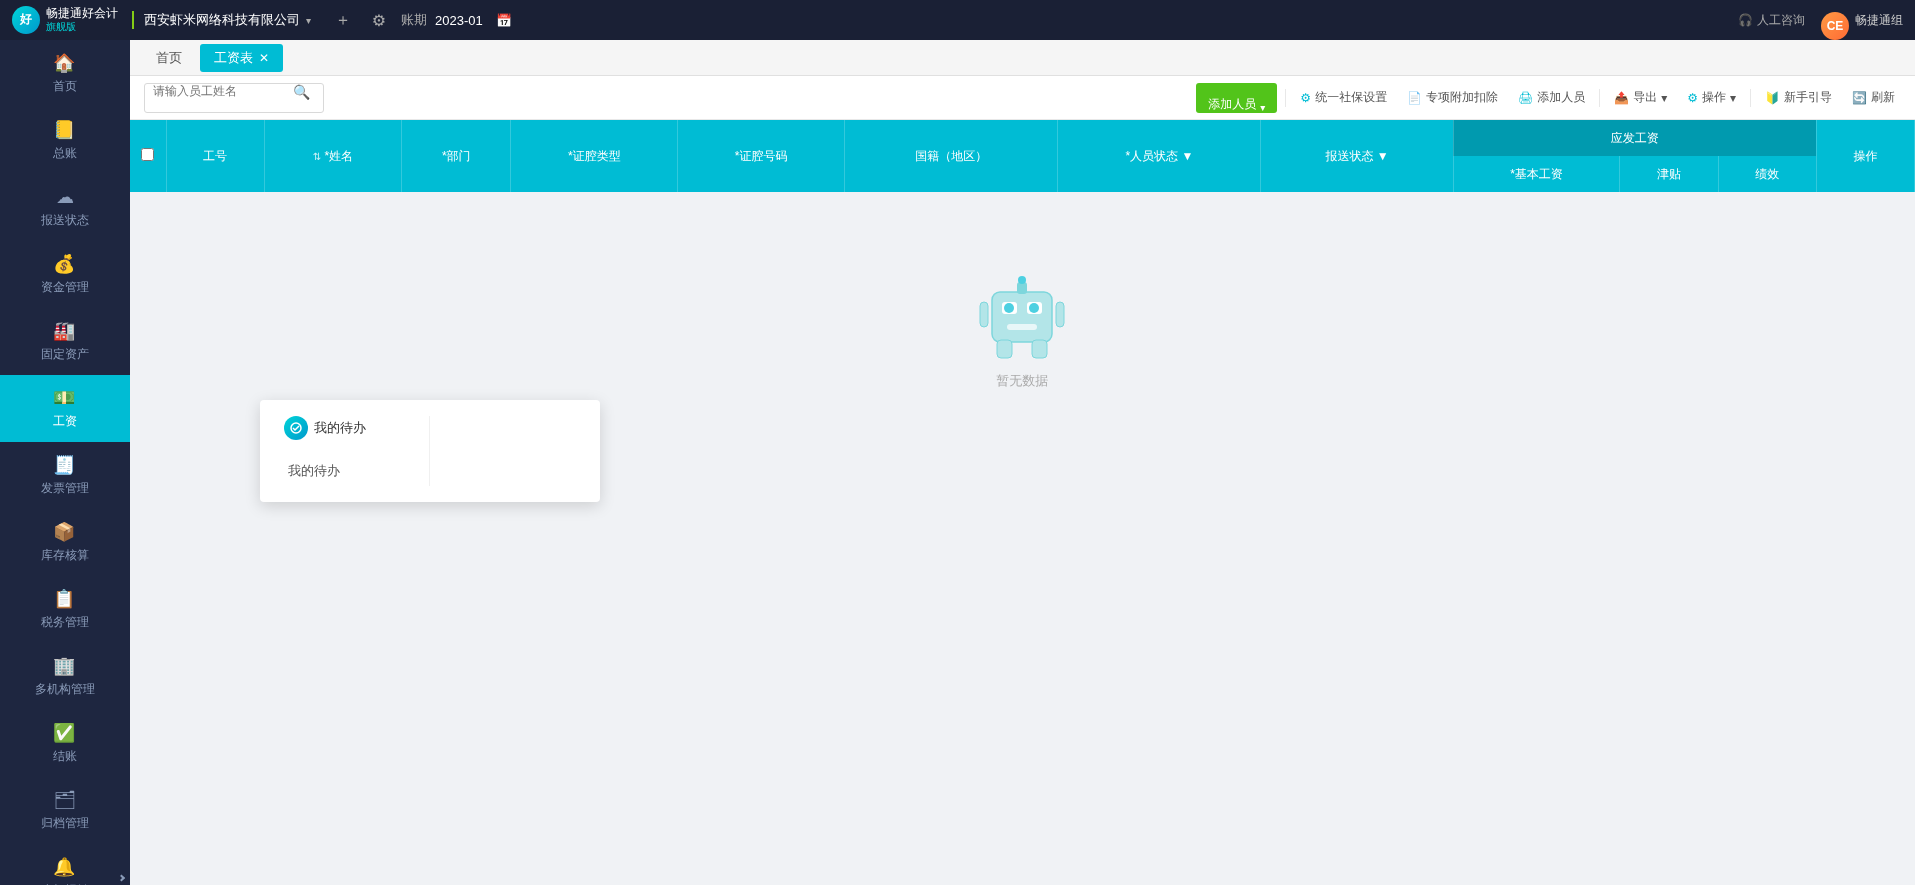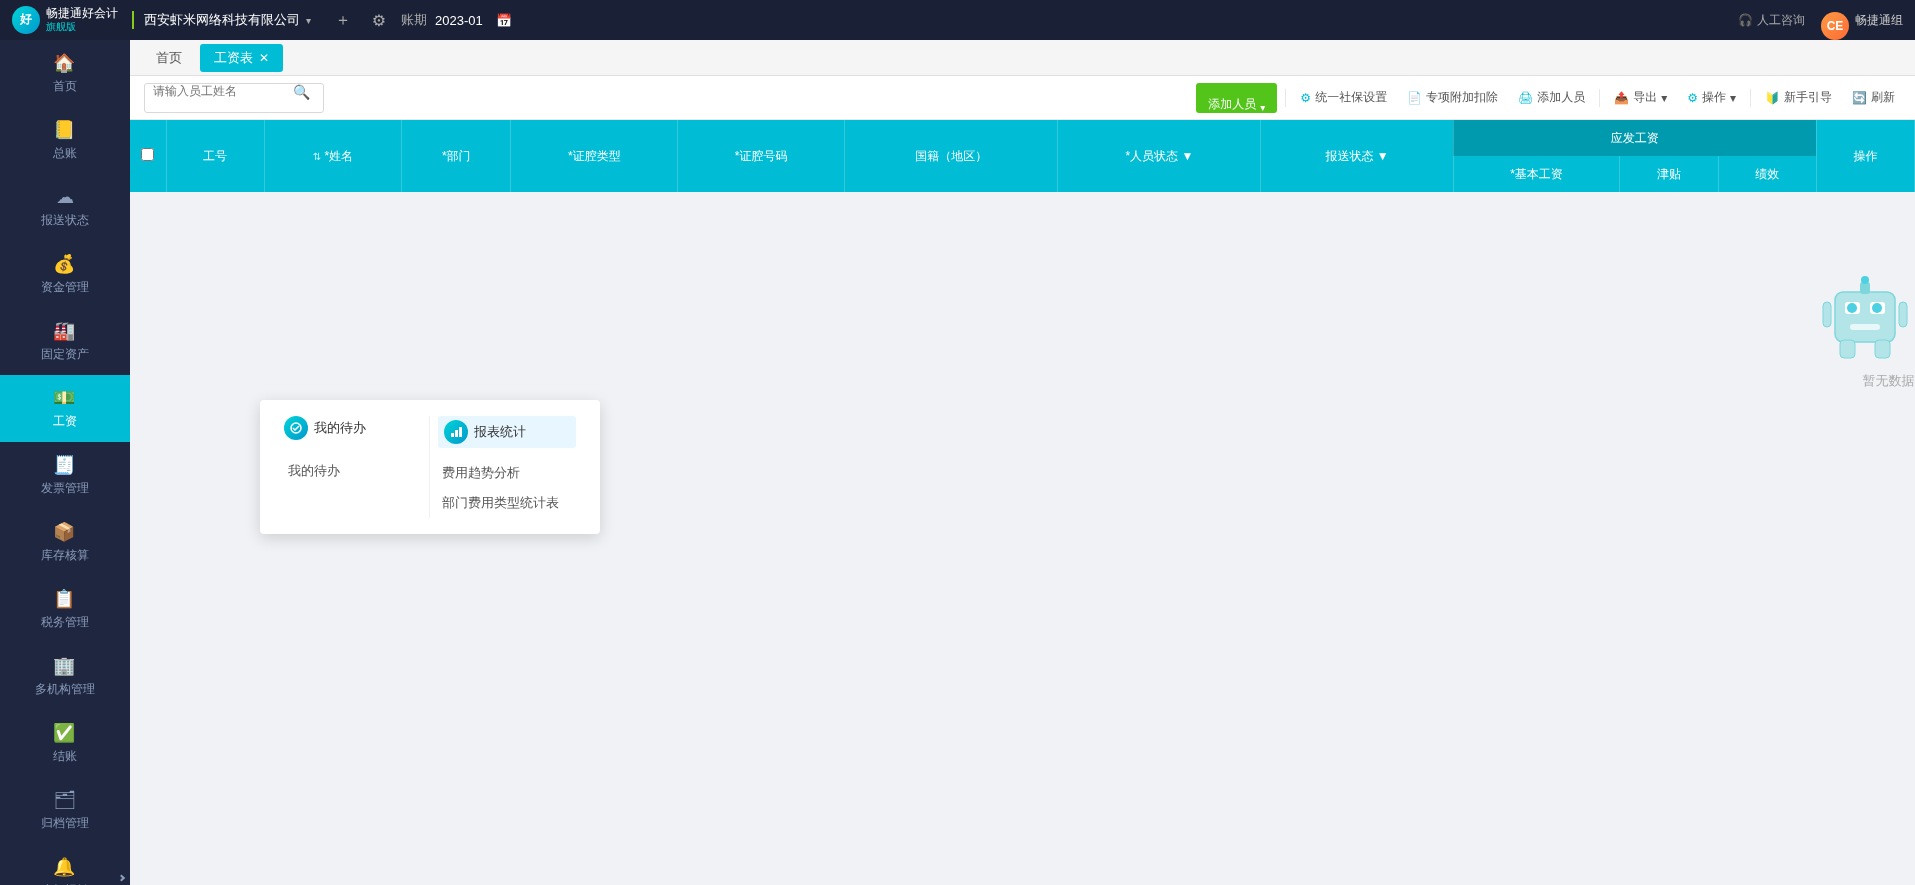--- a/index.html
+++ b/index.html
@@ -208,21 +208,21 @@
       padding: 4px 8px;
       border-right: 1px solid rgba(255,255,255,0.2);
       white-space: nowrap;
       font-weight: normal;
     }
     .data-table .checkbox-col { width: 36px; }
     .data-table .sort-icon { font-size: 10px; color: rgba(255,255,255,0.8); }
 
     
     .empty-state {
-      display: flex; flex-direction: column; align-items: flex-end; justify-content: center;
+      display: flex; flex-direction: column; align-items: center; justify-content: center;
       padding: 80px 0;
     }
     .empty-text { color: #aaa; font-size: 13px; margin-top: 10px; }
 
     
     .month-sidebar {
       width: 48px;
       background: white;
       border-left: 1px solid #e8e8e8;
       display: flex;
@@ -535,34 +535,20 @@
                   <svg width="14" height="14" viewBox="0 0 14 14">
                     <circle cx="7" cy="7" r="5" fill="none" stroke="white" stroke-width="1.5"></circle>
                     <path d="M4 7 L6 9 L10 5" stroke="white" stroke-width="1.5" fill="none"></path>
                   </svg>
                 </div>
                 <span>我的待办</span>
               </div>
               <div class="popup-item">我的待办</div>
             </div>
 
-            <div class="popup-col">
-              <div class="popup-section-title highlighted" style="background:#e8f7ff;">
-                <div class="popup-section-icon">
-                  <svg width="14" height="14" viewBox="0 0 14 14">
-                    <rect x="2" y="8" width="3" height="4" fill="white"></rect>
-                    <rect x="6" y="5" width="3" height="7" fill="white"></rect>
-                    <rect x="10" y="2" width="3" height="10" fill="white"></rect>
-                  </svg>
-                </div>
-                <span>报表统计</span>
-              </div>
-              <div class="popup-item">费用趋势分析</div>
-              <div class="popup-item">部门费用类型统计表</div>
-            </div>
           </div>
         </div>
 
       </div>
 
 
     </div>
 
   </div>
 </div>

